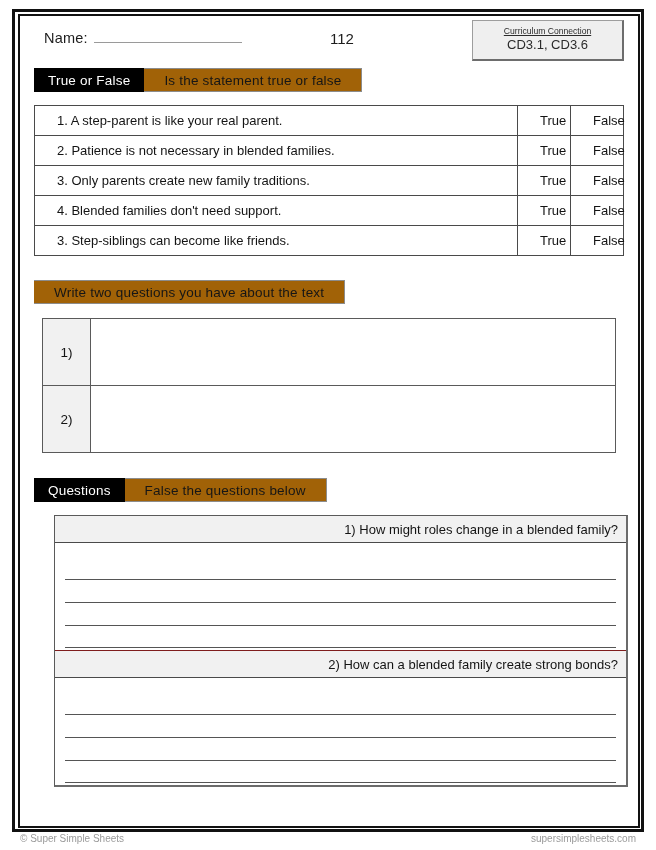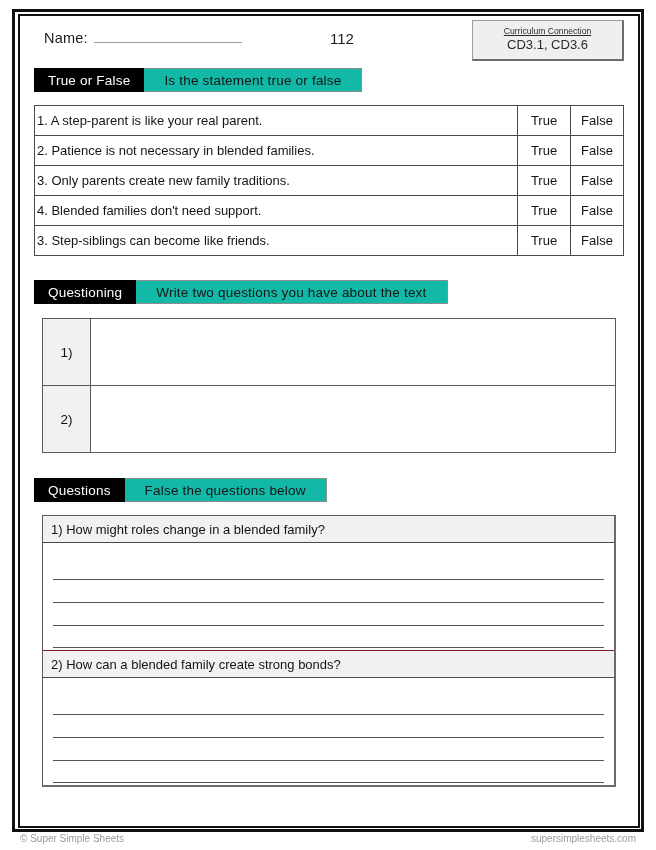--- a/index.html
+++ b/index.html
@@ -105,21 +105,21 @@
     background: #000000;
     color: #ffffff;
     font-size: 13.5px;
     display: flex;
     align-items: center;
     justify-content: center;
     padding: 0 14px;
     letter-spacing: .2px;
   }
   .section-sub {
-    background: #14b8a6;
+    background: #a16207;
     border: 1px solid #8c8c8c;
     border-left: none;
     color: #161616;
     font-size: 13.5px;
     display: flex;
     align-items: center;
     justify-content: center;
     padding: 0 20px;
     letter-spacing: .2px;
   }
@@ -129,21 +129,21 @@
     margin-top: 13px;
     width: 100%;
     border-collapse: collapse;
     table-layout: fixed;
   }
   .tf-table td {
     border: 1px solid #4a4a4a;
     height: 30px;
     font-size: 13px;
     color: #141414;
-    padding: 0 2px;
+    padding: 0 22px;
   }
   .tf-statement { text-align: left; }
   .tf-choice {
     width: 53px;
     text-align: center;
     padding: 0;
   }
 
   
   .q-table {
@@ -162,25 +162,26 @@
     background: #f1f1f1;
     text-align: center;
     font-size: 13.5px;
     color: #141414;
   }
   .q-blank { background: #ffffff; }
 
   
   .answers-box {
     margin-top: 13px;
-    margin-left: 8px;
+    margin-left: 20px;
     width: calc(100% - 16px);
     border: 1px solid #5a5a5a;
     border-right: 2px solid #6b6b6b;
     border-bottom: 2px solid #6b6b6b;
+    text-align: right;
   }
   .answer-block + .answer-block { border-top: 1px solid #7f1d1d; }
   .answer-prompt {
     background: #f1f1f1;
     border-bottom: 1px solid #4a4a4a;
     font-size: 13px;
     color: #141414;
     padding: 6px 8px 5px;
   }
   .answer-lines {
@@ -255,21 +256,20 @@
         </tr>
         <tr>
           <td class="tf-statement">3. Step-siblings can become like friends.</td>
           <td class="tf-choice">True</td>
           <td class="tf-choice">False</td>
         </tr>
       </tbody>
     </table>
 
     <div class="section-head" style="margin-top:24px;">
-      <div class="section-tag">Questioning</div>
       <div class="section-sub">Write two questions you have about the text</div>
     </div>
 
     <table class="q-table">
       <tbody>
         <tr>
           <td class="q-num">1)</td>
           <td class="q-blank"></td>
         </tr>
         <tr>

